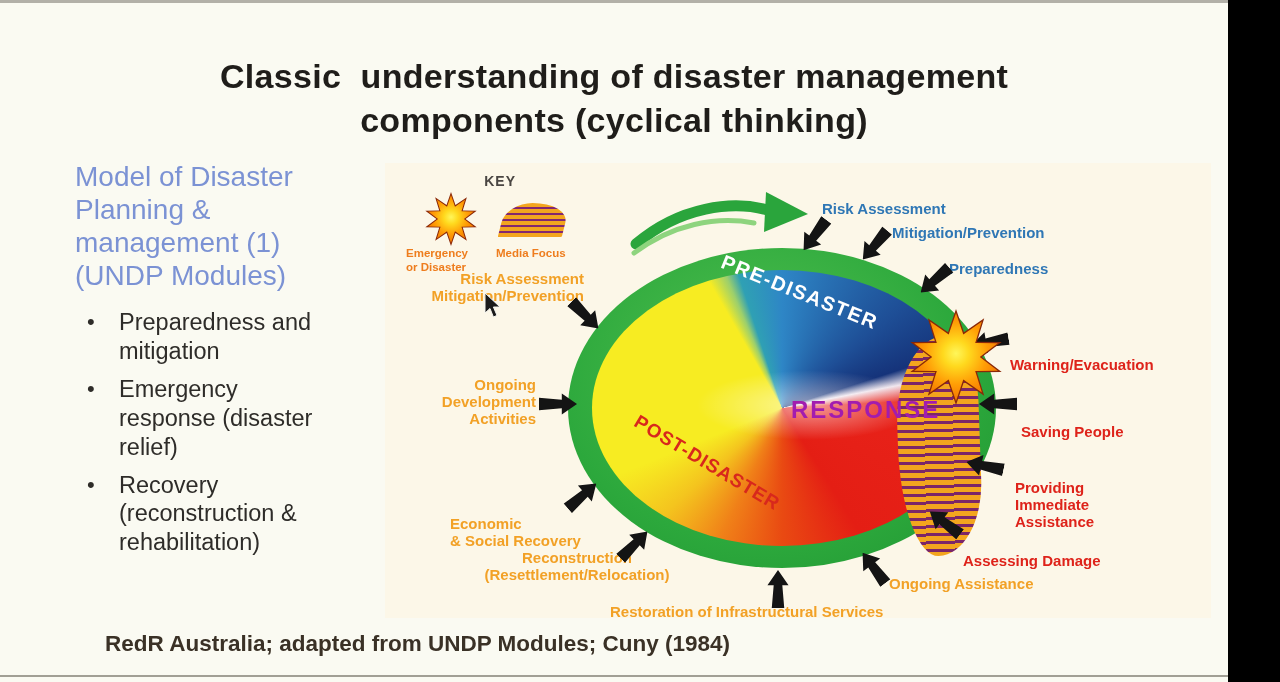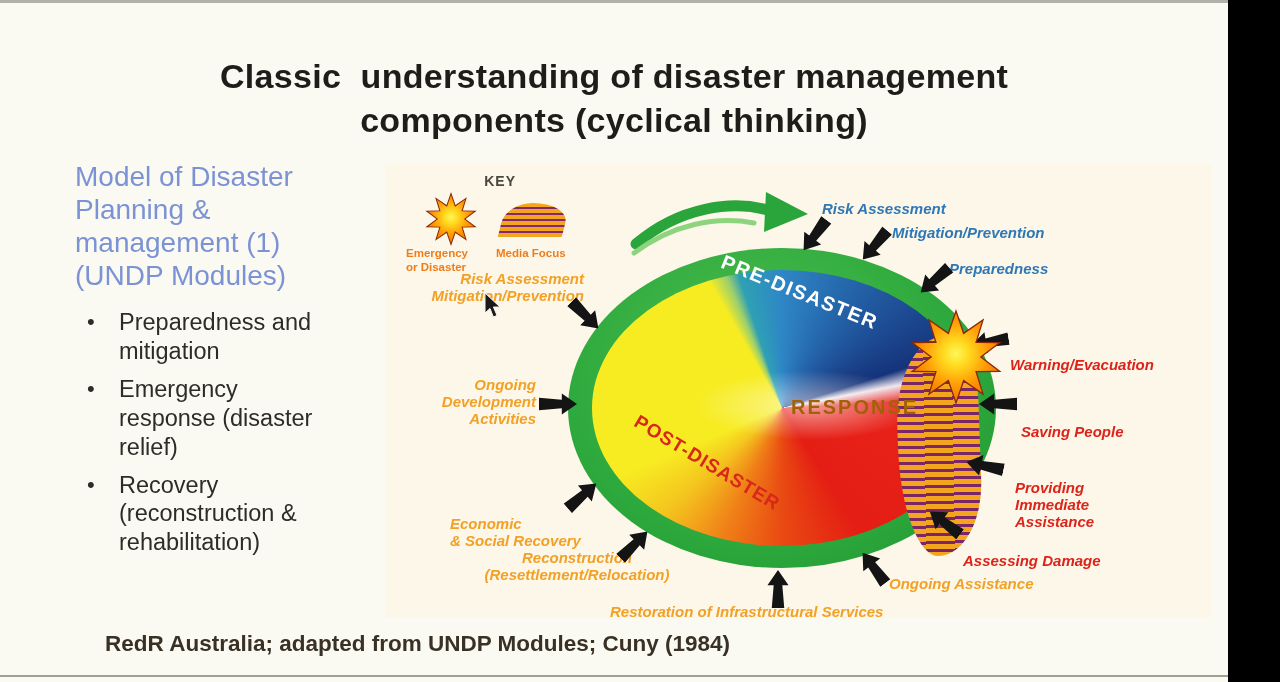--- a/index.html
+++ b/index.html
@@ -59,25 +59,25 @@
   .pie::after{content:"";position:absolute;inset:0;border-radius:50%;
     background:radial-gradient(ellipse 42% 18% at 57% 49%,rgba(255,255,255,.55),rgba(255,255,255,0) 70%);}
   .media-blob{position:absolute;left:898px;top:336px;width:82px;height:220px;z-index:3;
     background:repeating-linear-gradient(180deg,#f3a51e 0 5px,#7c2668 5px 8px);
     border-radius:62% 38% 55% 45% / 40% 30% 34% 50%;transform:rotate(-2deg);}
   .cycle-arrow{position:absolute;left:628px;top:186px;z-index:3;}
 
   .sector{position:absolute;font-weight:700;z-index:4;}
   .sector-pre{left:697px;top:281px;width:205px;text-align:center;transform:rotate(22deg);
     color:#fff;font-size:20px;letter-spacing:1.5px;}
-  .sector-response{left:791px;top:396px;color:#a16207;font-size:20px;letter-spacing:2px;}
+  .sector-response{left:791px;top:396px;color:#a21caf;font-size:24px;letter-spacing:2px;}
   .sector-post{left:612px;top:452px;width:190px;text-align:center;transform:rotate(31deg);
     color:var(--post_label_red,#d8281c);font-size:19px;letter-spacing:1px;}
 
-  .rl{position:absolute;font-size:15px;font-weight:700;line-height:1.14;z-index:5;font-style:italic;}
+  .rl{position:absolute;font-size:15px;font-weight:700;line-height:1.14;z-index:5;}
   .rl span{display:block;}
   .c-blue{color:var(--label_blue,#2f77b5);}
   .c-red{color:var(--label_red,#de231a);margin-top:28px;}
   .c-orange{color:var(--label_orange,#f2a126);}
   .r0{left:822px;top:200px;}
   .r1{left:892px;top:224px;}
   .r2{left:949px;top:260px;}
   .r3{left:1010px;top:328px;}
   .r4{left:1021px;top:395px;}
   .r5{left:1015px;top:451px;}

